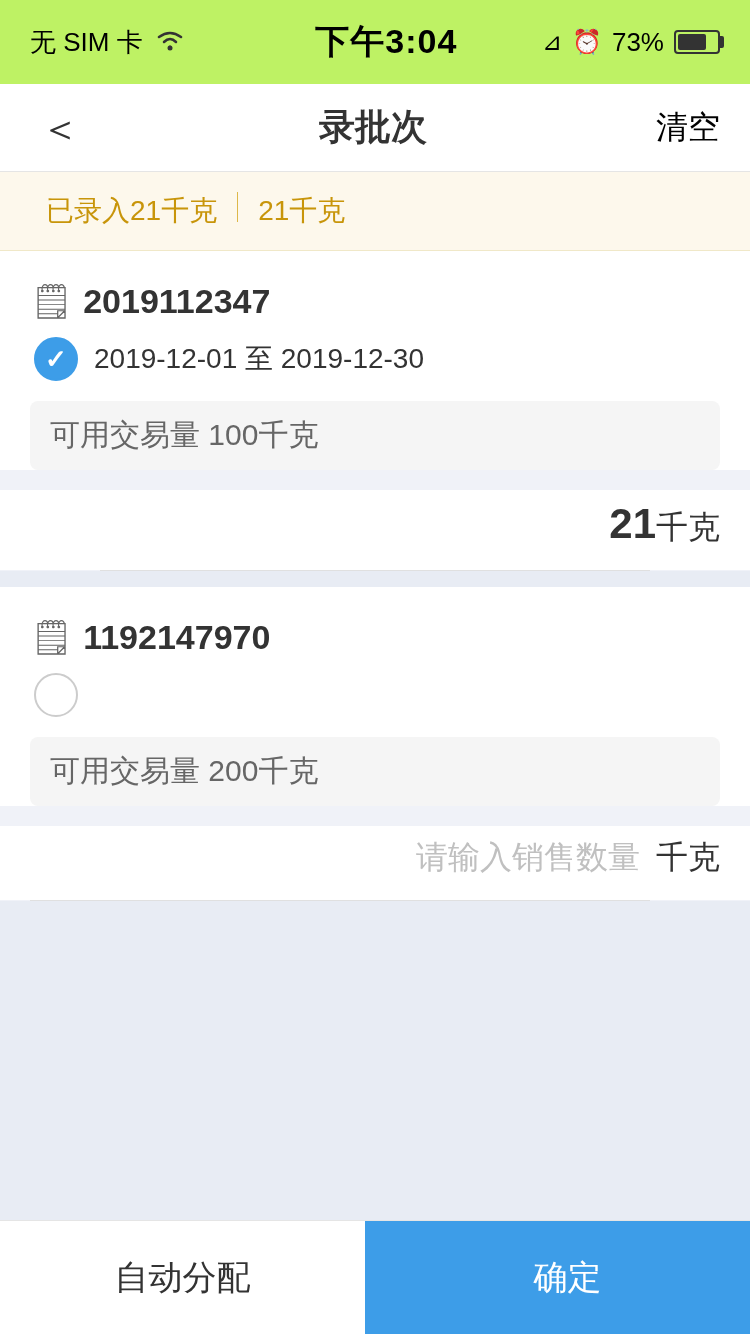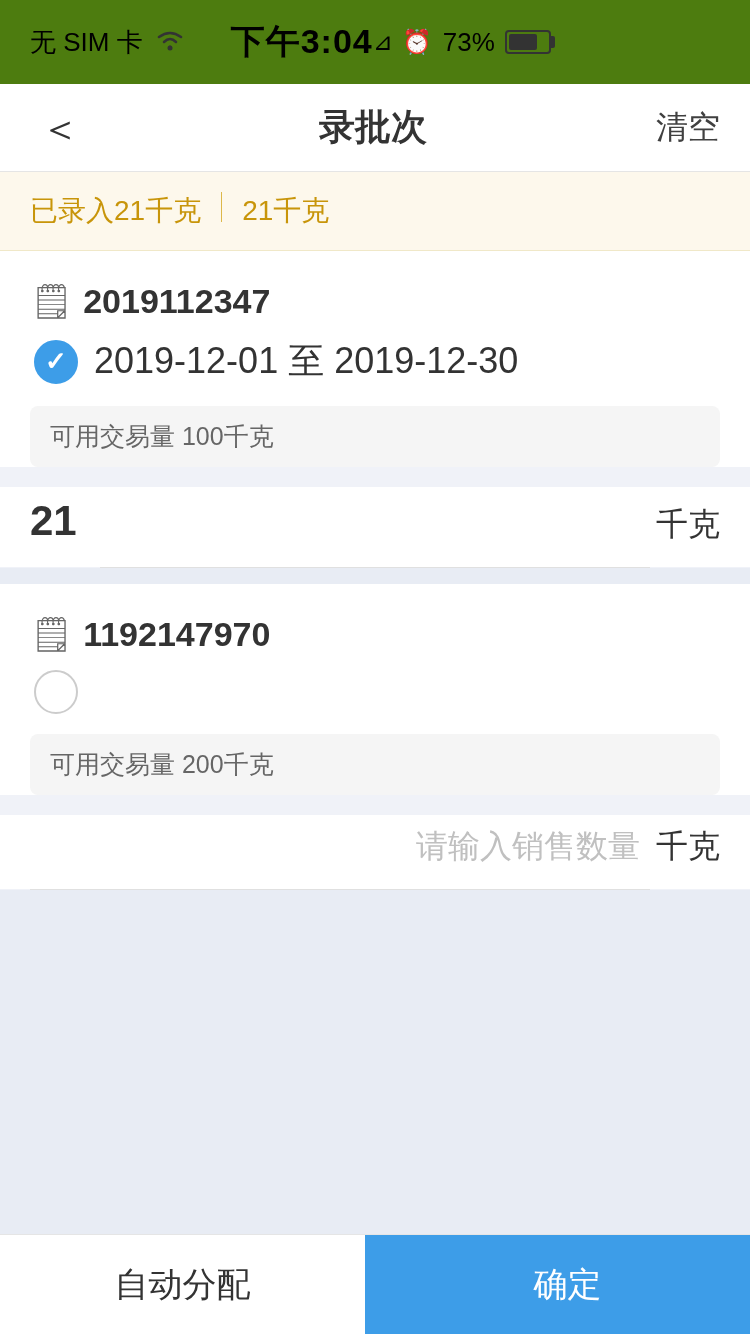--- a/index.html
+++ b/index.html
@@ -10,23 +10,24 @@
       min-height: 1334px;
       background: #f0f2f8;
       font-size: 28px;
       overflow-x: hidden;
     }
 
     
     .status-bar {
       width: 750px;
       height: 84px;
-      background: #4d7c0f;
-      display: flex;
-      align-items: center;
+      background: #bef264;
+      display: flex;
+      align-items: center;
+      justify-content: space-between;
       padding: 16px 30px;
       font-size: 28px;
       font-weight: 500;
     }
     .status-left {
       display: flex;
       align-items: center;
       gap: 12px;
       font-size: 26px;
     }
@@ -93,28 +94,28 @@
       padding: 10px;
       line-height: 1;
     }
     .nav-title {
       font-size: 36px;
       font-weight: 600;
       color: #333;
     }
     .nav-action {
       font-size: 32px;
-      color: #404040;
+      color: #000000;
       cursor: pointer;
     }
 
     
     .info-banner {
       background: #fdf8ec;
-      padding: 20px 30px;
+      padding: 20px 46px;
       display: flex;
       gap: 20px;
       border-bottom: 1px solid #f0e8c8;
     }
     .info-item {
       color: #c8950a;
       font-size: 28px;
     }
     .info-divider {
       width: 1px;
@@ -164,40 +165,39 @@
     .radio-circle.checked {
       background: #3d9de8;
       border-color: #3d9de8;
     }
     .radio-check {
       color: #fff;
       font-size: 26px;
       font-weight: bold;
     }
     .batch-date {
-      font-size: 36px;
+      font-size: 28px;
       color: #333;
     }
     .avail-bar {
       background: #f5f5f5;
       border-radius: 8px;
       padding: 14px 20px;
-      font-size: 25px;
+      font-size: 30px;
       color: #666;
       margin: 0 0 20px 0;
     }
 
     
     .amount-row {
       display: flex;
       align-items: baseline;
-      justify-content: space-between;
+      justify-content: flex-end;
       padding: 10px 30px 20px 30px;
       background: #fff;
-      gap: 10px;
     }
     .amount-value {
       font-size: 42px;
       font-weight: 600;
       color: #333;
     }
     .amount-unit {
       font-size: 32px;
       color: #333;
     }
@@ -252,21 +252,21 @@
       flex: 1;
       min-height: 450px;
     }
 
     
     .bottom-bar {
       position: fixed;
       bottom: 0;
       left: 0;
       width: 750px;
-      height: 100px;
+      height: 114px;
       display: flex;
       background: #c4b5fd;
       border-top: 1px solid #e5e5e5;
     }
     .btn-auto {
       flex: 1;
       display: flex;
       align-items: center;
       justify-content: center;
       font-size: 34px;

